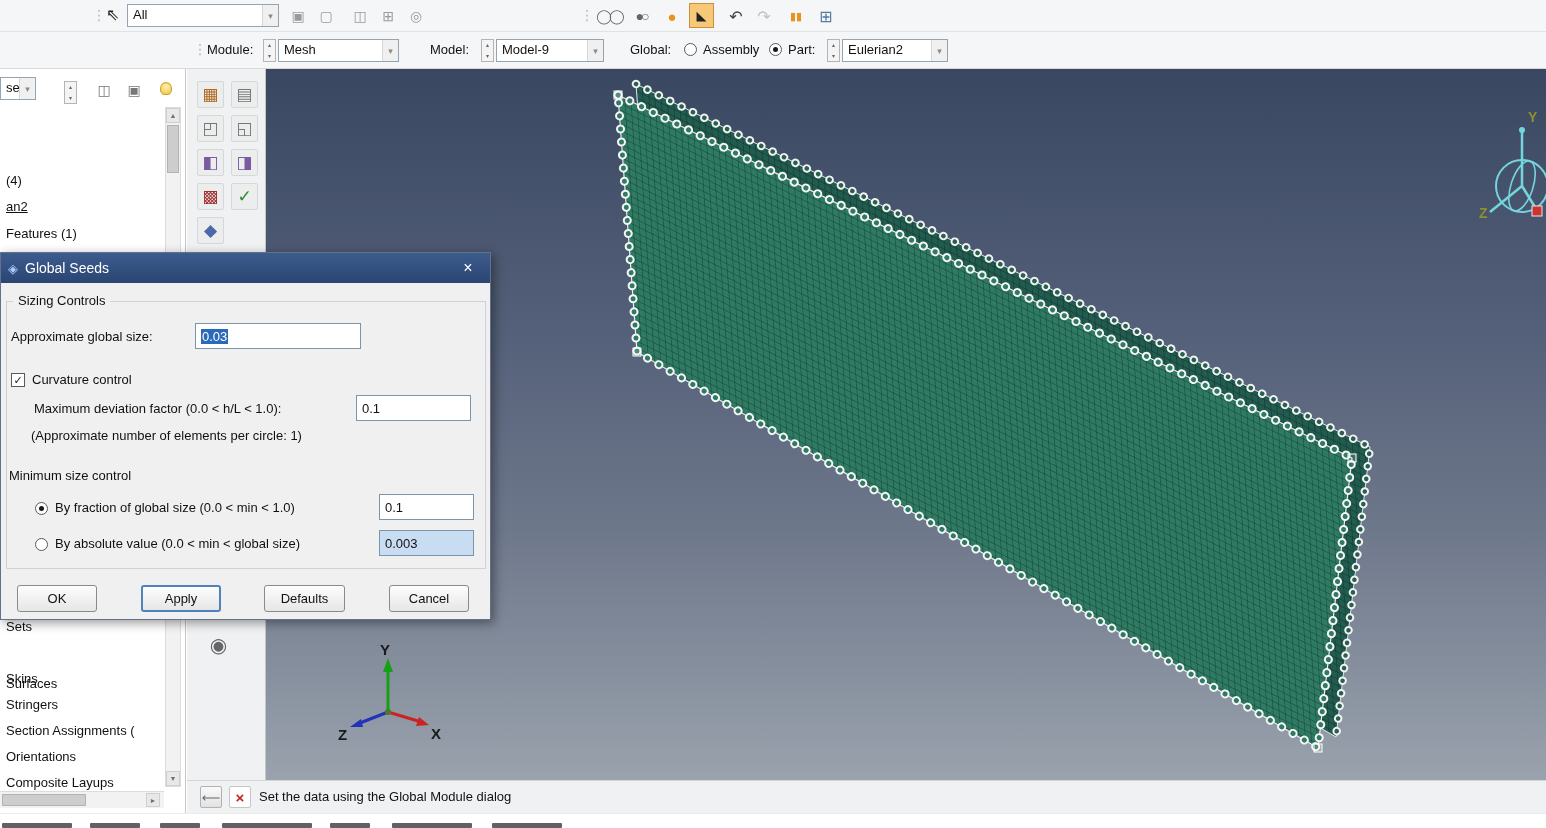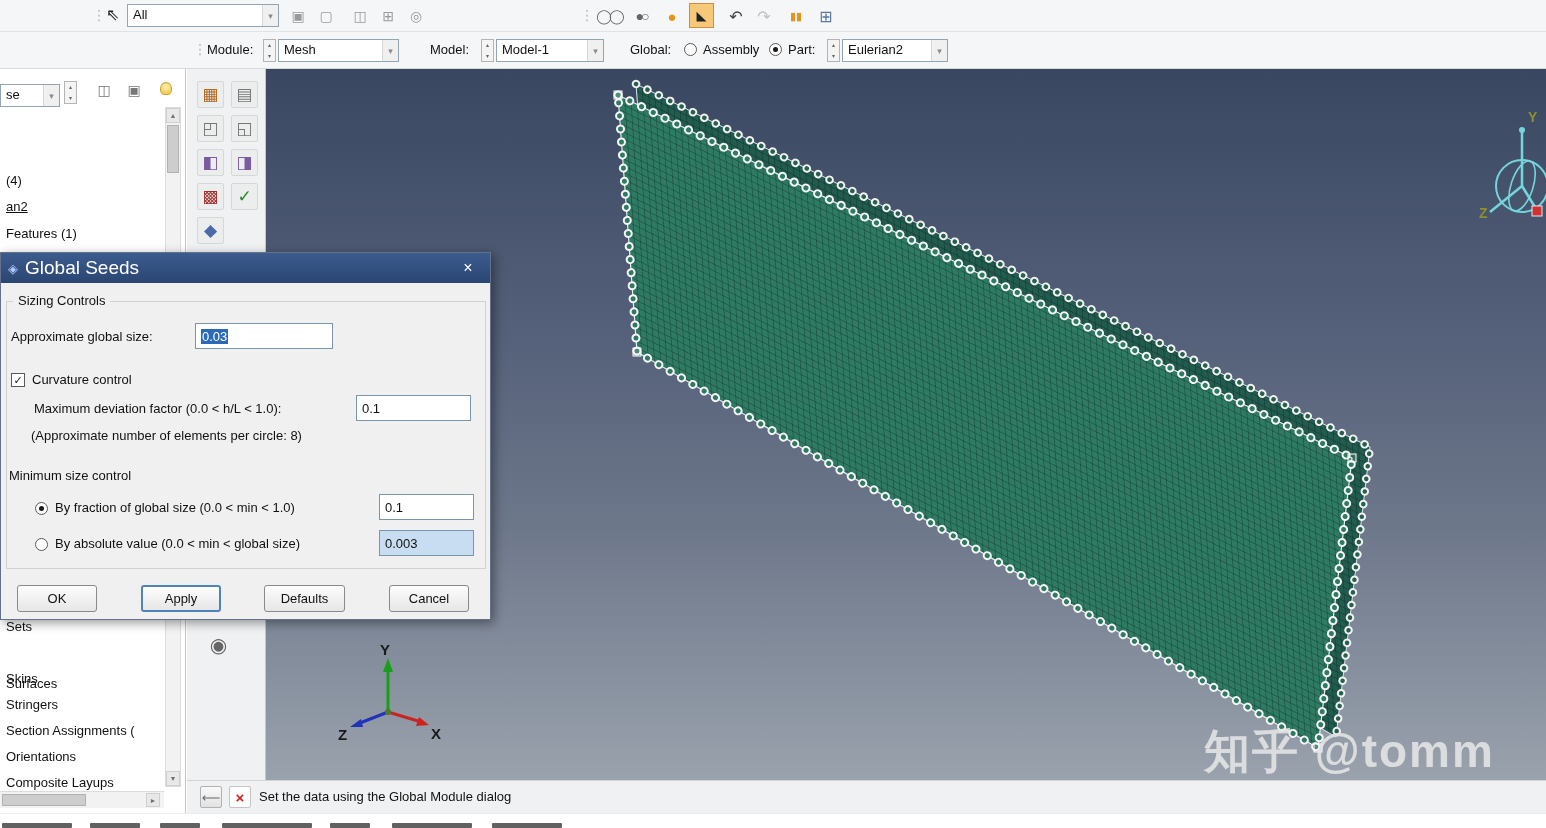--- a/index.html
+++ b/index.html
@@ -36,21 +36,21 @@
   
   .toolbox{position:absolute;left:187px;top:69px;width:79px;height:711px;background:#f0f1f2;border-right:1px solid #c6c6c6}
   .tool{position:absolute;width:27px;height:27px;display:flex;align-items:center;justify-content:center;font-size:17px;background:#eceded;border:1px solid #d6d7d8;border-radius:2px}
   
   .viewport{position:absolute;left:266px;top:69px;width:1280px;height:711px;background:linear-gradient(180deg,#3a4760 0%,#55617a 38%,#6e788b 65%,#9aa2ad 100%);overflow:hidden}
   .watermark{position:absolute;left:938px;top:652px;font-size:46px;font-weight:600;letter-spacing:2px;color:#e8e8e8;opacity:.85;white-space:nowrap}
   
   .dialog{position:absolute;left:0;top:252px;width:491px;height:368px;background:#f0f0f0;border:1px solid #64718a;box-shadow:3px 3px 10px rgba(0,0,0,.4);z-index:30}
   .dlgtitle{position:absolute;left:0;top:0;width:100%;height:30px;background:linear-gradient(#3c5c8e,#2a4572);display:flex;align-items:center;padding-left:7px;color:#fff}
   .dlgtitle .badge{color:#aecbff;font-size:13px;margin-right:7px}
-  .dlgtitle .ttl{font-size:19px}
+  .dlgtitle .ttl{font-size:14px}
   .dlgclose{position:absolute;right:10px;top:4px;width:24px;height:22px;display:flex;align-items:center;justify-content:center;color:#fff;font-size:16px;cursor:default}
   .groupbox{position:absolute;left:5px;top:48px;width:480px;height:268px;border:1px solid #d2d2d2}
   .grouplbl{position:absolute;left:12px;top:40px;background:#f0f0f0;padding:0 5px}
   .field{position:absolute;height:26px;background:#fff;border:1px solid #7a96ad;display:flex;align-items:center;padding:0 5px;font-size:13px}
   .field .selhl{background:#2a6ab8;color:#fff;padding:0 1px}
   .field.hl{background:#c8dcf2}
   .checkbox{position:absolute;width:14px;height:14px;background:#fff;border:1px solid #5a5a5a;display:flex;align-items:center;justify-content:center;font-size:11px;line-height:11px;color:#1a1a1a}
   .btn{position:absolute;width:80px;height:27px;background:linear-gradient(#fdfdfd,#e6e6e6);border:1px solid #8a8a8a;border-radius:3px;display:flex;align-items:center;justify-content:center}
   .btn.focus{border:2px solid #4f83bb}
   
@@ -101,40 +101,40 @@
     <div class="combo abs" style="left:278px;top:7px;width:121px">
       <span class="val">Mesh</span>
       <span class="arr">▾</span>
     </div>
     <span class="lbl" style="left:430px;top:10px">Model:</span>
     <div class="spinner abs" style="left:481px;top:7px">
       <span>▴</span>
       <span>▾</span>
     </div>
     <div class="combo abs" style="left:496px;top:7px;width:108px">
-      <span class="val">Model-1</span>
+      <span class="val">Model-9</span>
       <span class="arr">▾</span>
     </div>
     <span class="lbl" style="left:630px;top:10px">Global:</span>
     <span class="radio" style="left:684px;top:11px"></span>
     <span class="lbl" style="left:703px;top:10px">Assembly</span>
     <span class="radio sel" style="left:769px;top:11px"></span>
     <span class="lbl" style="left:788px;top:10px">Part:</span>
     <div class="spinner abs" style="left:827px;top:7px">
       <span>▴</span>
       <span>▾</span>
     </div>
     <div class="combo abs" style="left:842px;top:7px;width:106px">
       <span class="val">Eulerian2</span>
       <span class="arr">▾</span>
     </div>
   </div>
 
   <div class="treepanel">
-    <div class="combo abs" style="left:0;top:15px;width:60px">
+    <div class="combo abs" style="left:0;top:8px;width:36px">
       <span class="val">se</span>
       <span class="arr">▾</span>
     </div>
     <div class="spinner abs" style="left:64px;top:12px">
       <span>▴</span>
       <span>▾</span>
     </div>
     <span class="tbicon abs" style="left:92px;top:9px;color:#777">◫</span>
     <span class="tbicon abs" style="left:122px;top:9px;color:#777">▣</span>
     <span class="bulb" style="left:160px;top:13px"></span>
@@ -219,47 +219,46 @@
         <ellipse cx="1522" cy="186" rx="11" ry="26" fill="none" stroke="#74d6dc" stroke-width="1.6" transform="rotate(18 1522 186)"></ellipse>
         <line x1="1522" y1="186" x2="1522" y2="132" stroke="#74d6dc" stroke-width="2.5"></line>
         <circle cx="1522" cy="130" r="3" fill="#74d6dc"></circle>
         <line x1="1522" y1="186" x2="1490" y2="212" stroke="#74d6dc" stroke-width="2.5"></line>
         <line x1="1522" y1="186" x2="1538" y2="212" stroke="#74d6dc" stroke-width="2.5"></line>
         <rect x="1532" y="206" width="10" height="10" fill="#cc3333" stroke="#e8e8e8"></rect>
         <text x="1528" y="122">Y</text>
         <text x="1479" y="218">Z</text>
       </g>
     </svg>
-    <div class="watermark">知乎 @tomm</div>
   </div>
 
   <div class="dialog">
     <div class="dlgtitle">
       <span class="badge">◈</span>
       <span class="ttl">Global Seeds</span>
     </div>
     <span class="dlgclose">×</span>
 
     <div class="groupbox"></div>
     <span class="grouplbl">Sizing Controls</span>
 
     <span class="lbl" style="left:10px;top:76px">Approximate global size:</span>
-    <div class="field" style="left:194px;top:70px;width:138px">
+    <div class="field" style="left:194px;top:70px;width:166px">
       <span class="selhl">0.03</span>
     </div>
 
     <span class="checkbox" style="left:10px;top:120px">✓</span>
     <span class="lbl" style="left:31px;top:119px">Curvature control</span>
 
     <span class="lbl" style="left:33px;top:148px">Maximum deviation factor (0.0 &lt; h/L &lt; 1.0):</span>
     <div class="field" style="left:355px;top:142px;width:115px">
       <span>0.1</span>
     </div>
 
-    <span class="lbl" style="left:30px;top:175px">(Approximate number of elements per circle: 8)</span>
+    <span class="lbl" style="left:30px;top:175px">(Approximate number of elements per circle: 1)</span>
 
     <span class="lbl" style="left:8px;top:215px">Minimum size control</span>
 
     <span class="radio sel" style="left:34px;top:249px"></span>
     <span class="lbl" style="left:54px;top:247px">By fraction of global size  (0.0 &lt; min &lt; 1.0)</span>
     <div class="field" style="left:378px;top:241px;width:95px">
       <span>0.1</span>
     </div>
 
     <span class="radio" style="left:34px;top:285px"></span>

